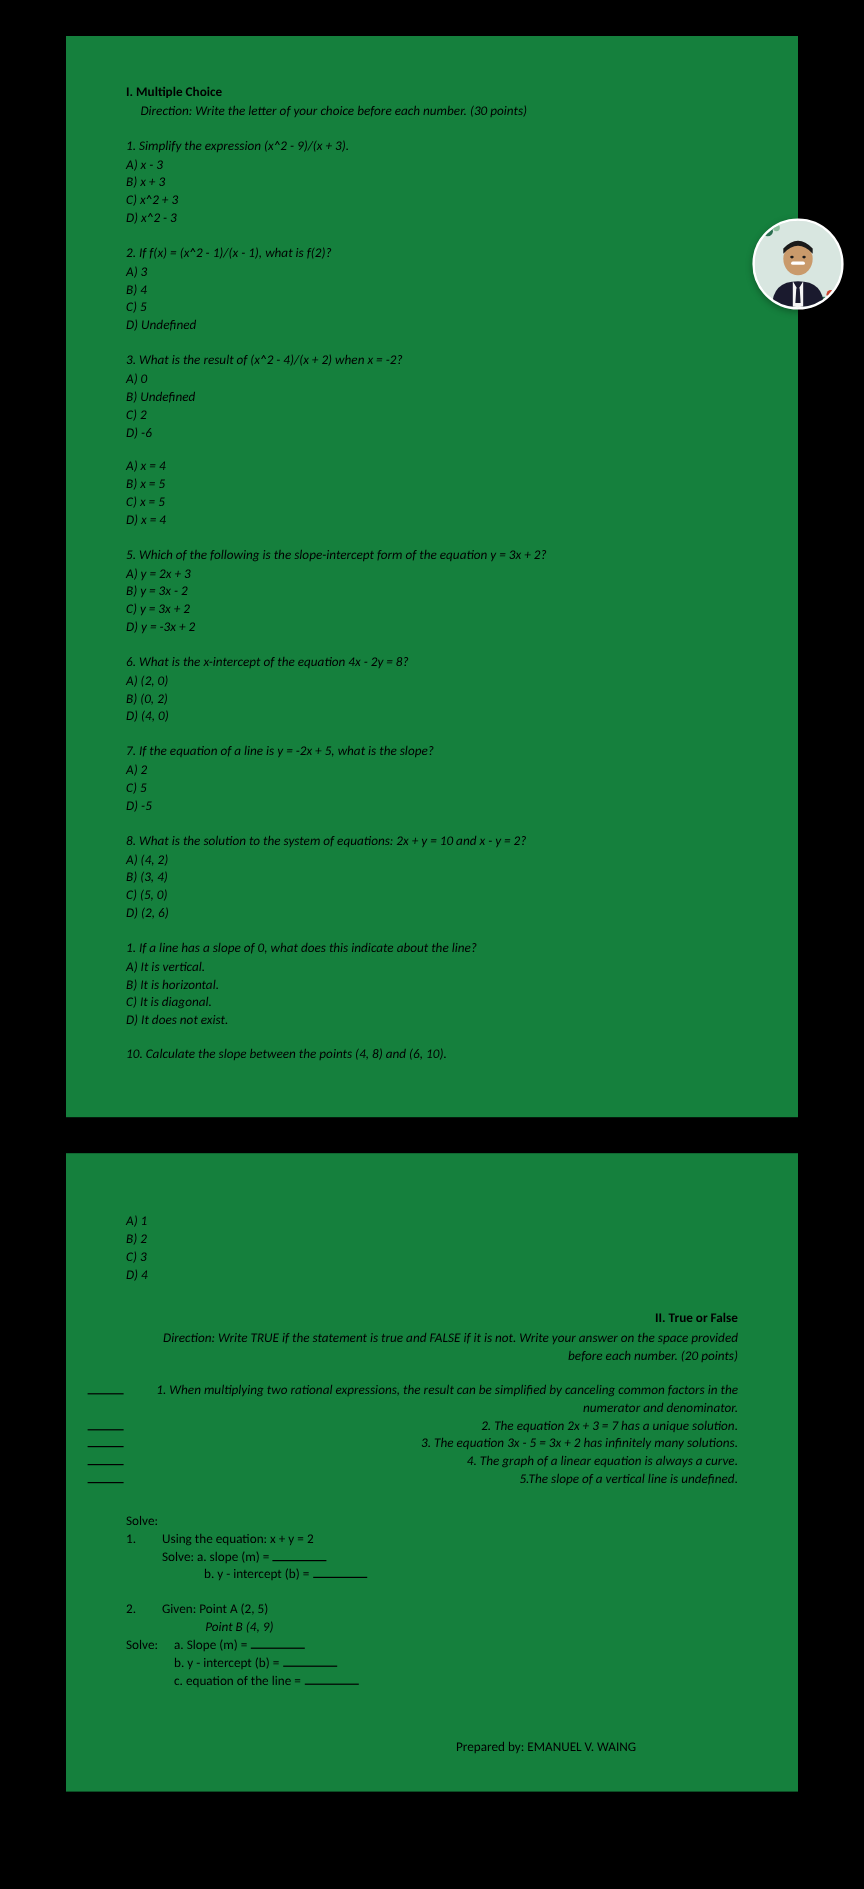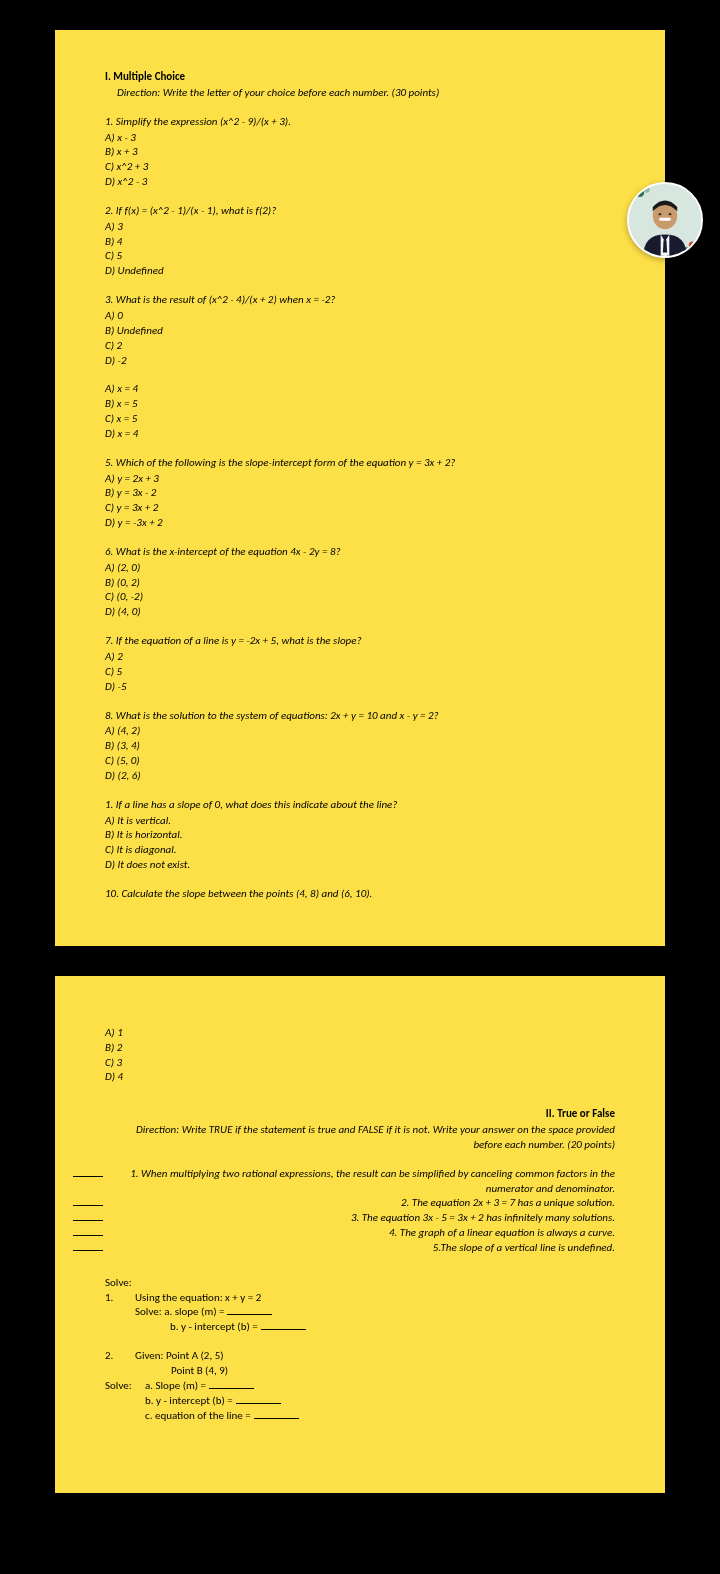--- a/index.html
+++ b/index.html
@@ -3,21 +3,21 @@
   <meta charset="utf-8">
   <style>
     * { margin: 0; padding: 0; box-sizing: border-box; }
     body {
       background: #000;
       font-family: Calibri, Arial, sans-serif;
       width: 720px;
       padding: 30px 0;
     }
     .page {
-      background: #fde047;
+      background: #15803d;
       margin: 0 auto 30px auto;
       width: 610px;
       padding: 40px 50px 30px 50px;
       position: relative;
       font-size: 11px;
       line-height: 1.35;
       color: #000;
       font-style: italic;
     }
     .page:last-child { margin-bottom: 0; }
@@ -128,40 +128,39 @@
         <span class="opt">A) 3</span>
         <span class="opt">B) 4</span>
         <span class="opt">C) 5</span>
         <span class="opt">D) Undefined</span>
       </div>
       <div class="qblock">
         <div class="qtext">3. What is the result of (x^2 - 4)/(x + 2) when x = -2?</div>
         <span class="opt">A) 0</span>
         <span class="opt">B) Undefined</span>
         <span class="opt">C) 2</span>
-        <span class="opt">D) -2</span>
+        <span class="opt">D) -6</span>
       </div>
       <div class="qblock">
         <span class="opt"> A) x = 4</span>
         <span class="opt">B) x = 5</span>
         <span class="opt">C) x = 5</span>
         <span class="opt">D) x = 4</span>
       </div>
       <div class="qblock">
         <div class="qtext">5. Which of the following is the slope-intercept form of the equation y = 3x + 2?</div>
         <span class="opt">A) y = 2x + 3</span>
         <span class="opt">B) y = 3x - 2</span>
         <span class="opt">C) y = 3x + 2</span>
         <span class="opt">D) y = -3x + 2</span>
       </div>
       <div class="qblock">
         <div class="qtext">6. What is the x-intercept of the equation 4x - 2y = 8?</div>
         <span class="opt">A) (2, 0)</span>
         <span class="opt">B) (0, 2)</span>
-        <span class="opt">C) (0, -2)</span>
         <span class="opt">D) (4, 0)</span>
       </div>
       <div class="qblock">
         <div class="qtext">7. If the equation of a line is y = -2x + 5, what is the slope?</div>
         <span class="opt">A) 2</span>
         <span class="opt">C) 5</span>
         <span class="opt">D) -5</span>
       </div>
       <div class="qblock">
         <div class="qtext">8. What is the solution to the system of equations: 2x + y = 10 and x - y = 2?</div>
@@ -214,29 +213,30 @@
         <div>Using the equation: x + y = 2</div>
         <div><span>Solve:  a. slope (m) =</span><span class="blank"></span></div>
         <div style="padding-left:35px;"><span>b. y - intercept (b) =</span><span class="blank"></span></div>
       </div>
     </div>
 
     <div class="solve-row1" style="margin-top:14px;">
       <div class="solve-num">2.</div>
       <div class="solve-body">
         <div>Given:  Point A (2, 5)</div>
-        <div style="padding-left:36px;">Point B (4, 9)</div>
+        <div style="padding-left:36px;font-style:italic;">Point B (4, 9)</div>
       </div>
     </div>
     <div class="solve-2-solve">
       <div class="lbl">Solve:</div>
       <div>
         <div><span>a. Slope (m) =</span><span class="blank"></span></div>
         <div><span>b. y - intercept (b) =</span><span class="blank"></span></div>
         <div><span>c. equation of the line =</span><span class="blank"></span></div>
       </div>
     </div>
   </div>
 
   <div class="prepared">
+    <div>Prepared by: EMANUEL V. WAING</div>
   </div>
 
 </div>
 
 </body></html>

